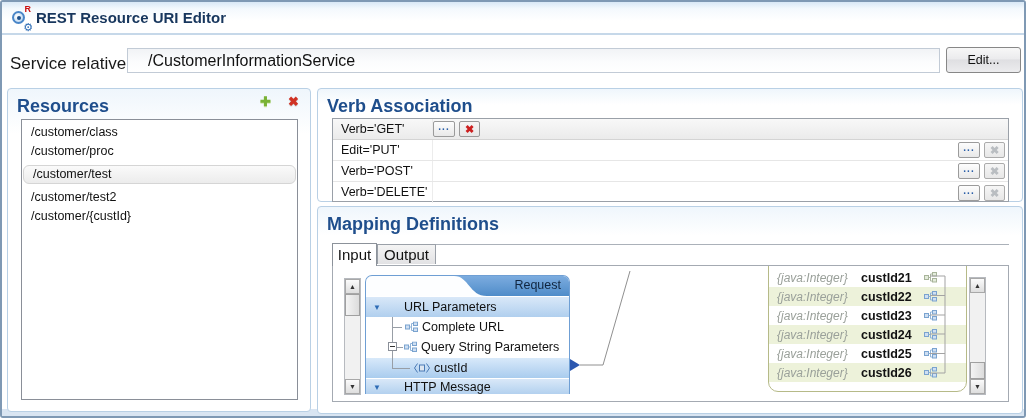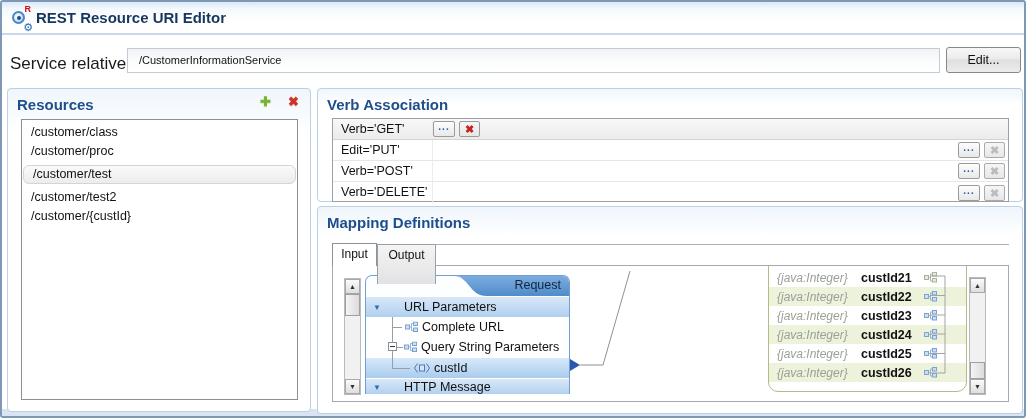--- a/index.html
+++ b/index.html
@@ -24,30 +24,30 @@
     color:#2d6cb5; line-height:1; }
   .app-icon .r-badge { position:absolute; right:1px; top:-4px; font-size:9px;
     font-weight:bold; color:#cc1111; line-height:1; }
   .window-title { position:absolute; left:34px; top:7px; font-size:15px;
     font-weight:bold; color:#17365d; }
 
   
   .uri-label { position:absolute; left:8px; top:52px; font-size:17px; color:#1a1a1a; z-index:2; }
   .uri-field { position:absolute; left:125px; top:46px; width:813px; height:25px;
     border:1px solid #c2cbd6; background:linear-gradient(180deg,#f1f3f6 0%,#fbfcfd 55%,#ffffff 100%);
-    font-size:11px; color:#111; line-height:23px; padding-left:11px; z-index:2; }
+    font-size:16px; color:#111; line-height:23px; padding-left:20px; z-index:2; }
   .edit-btn { position:absolute; left:944px; top:45px; width:75px; height:26px;
     border:1px solid #878787; border-radius:3px;
     background:linear-gradient(180deg,#f7f7f7 0%,#ebebed 45%,#dfdfe2 50%,#ececee 100%);
     font-family:"Liberation Sans",sans-serif; font-size:12.5px; color:#111; z-index:2; }
 
   
   .panel { position:absolute; border:1px solid #b9d0e5; border-radius:4px;
     background:linear-gradient(180deg,#eff6fc 0%,#ffffff 14%); z-index:1; }
-  .panel-title { position:absolute; left:9px; top:7px; font-size:15px;
+  .panel-title { position:absolute; left:9px; top:7px; font-size:18px;
     font-weight:bold; color:#1f4e8c; }
 
   
   .resources-panel { left:5px; top:86px; width:304px; height:324px; }
   .res-icon { position:absolute; top:5px; font-size:13px; font-weight:bold;
     cursor:pointer; line-height:16px; }
   .res-add { left:252px; color:#79b235; text-shadow:0 1px 0 #d6e9b6; }
   .res-del { left:280px; color:#d03224; text-shadow:0 1px 1px rgba(0,0,0,.15); }
   .res-list { position:absolute; left:13px; top:30px; width:277px; height:281px;
     border:1px solid #8a8f98; background:#fff; padding-top:3px; }
@@ -73,24 +73,24 @@
     font-size:10px; font-weight:bold; color:#2b5fa8; line-height:10px;
     letter-spacing:1px; text-align:center; cursor:pointer; }
   .xdel-btn { width:21px; height:16px; border:1px solid #ababab; border-radius:2px;
     background:linear-gradient(180deg,#f6f6f6 0%,#e7e7e7 100%);
     font-size:11px; font-weight:bold; text-align:center; line-height:14px; cursor:pointer; }
   .xdel-btn.enabled { color:#cc1f1f; border-color:#9b9b9b; }
   .xdel-btn.disabled { color:#b9bdc1; }
 
   
   .mapping-panel { left:315px; top:204px; width:706px; height:208px; }
-  .tab { position:absolute; font-size:12px; color:#111; text-align:center; z-index:3; }
+  .tab { position:absolute; font-size:15px; color:#111; text-align:center; z-index:3; }
   .tab-input { left:14px; top:36px; width:45px; height:23px; line-height:21px;
     background:#fff; border:1px solid #8c929a; border-bottom:none; }
-  .tab-output { left:59px; top:37px; width:59px; height:40px; line-height:20px;
+  .tab-output { left:59px; top:37px; width:59px; height:20px; line-height:20px;
     background:linear-gradient(180deg,#f4f4f4 0%,#e2e2e4 100%);
     border:1px solid #9aa0a8; border-bottom:none; }
   .tabstrip-line { position:absolute; left:118px; top:37px; width:573px; height:0;
     border-top:1px solid #abb1b9; }
   .map-content { position:absolute; left:14px; top:58px; width:677px; height:137px;
     border:1px solid #a4aab2; background:#fff; overflow:hidden; }
 
   
   .vscroll { position:absolute; width:17px; background:#f1f1f1; border:1px solid #b7babf; }
   .sb-btn { position:absolute; left:0; right:0; height:15px;

